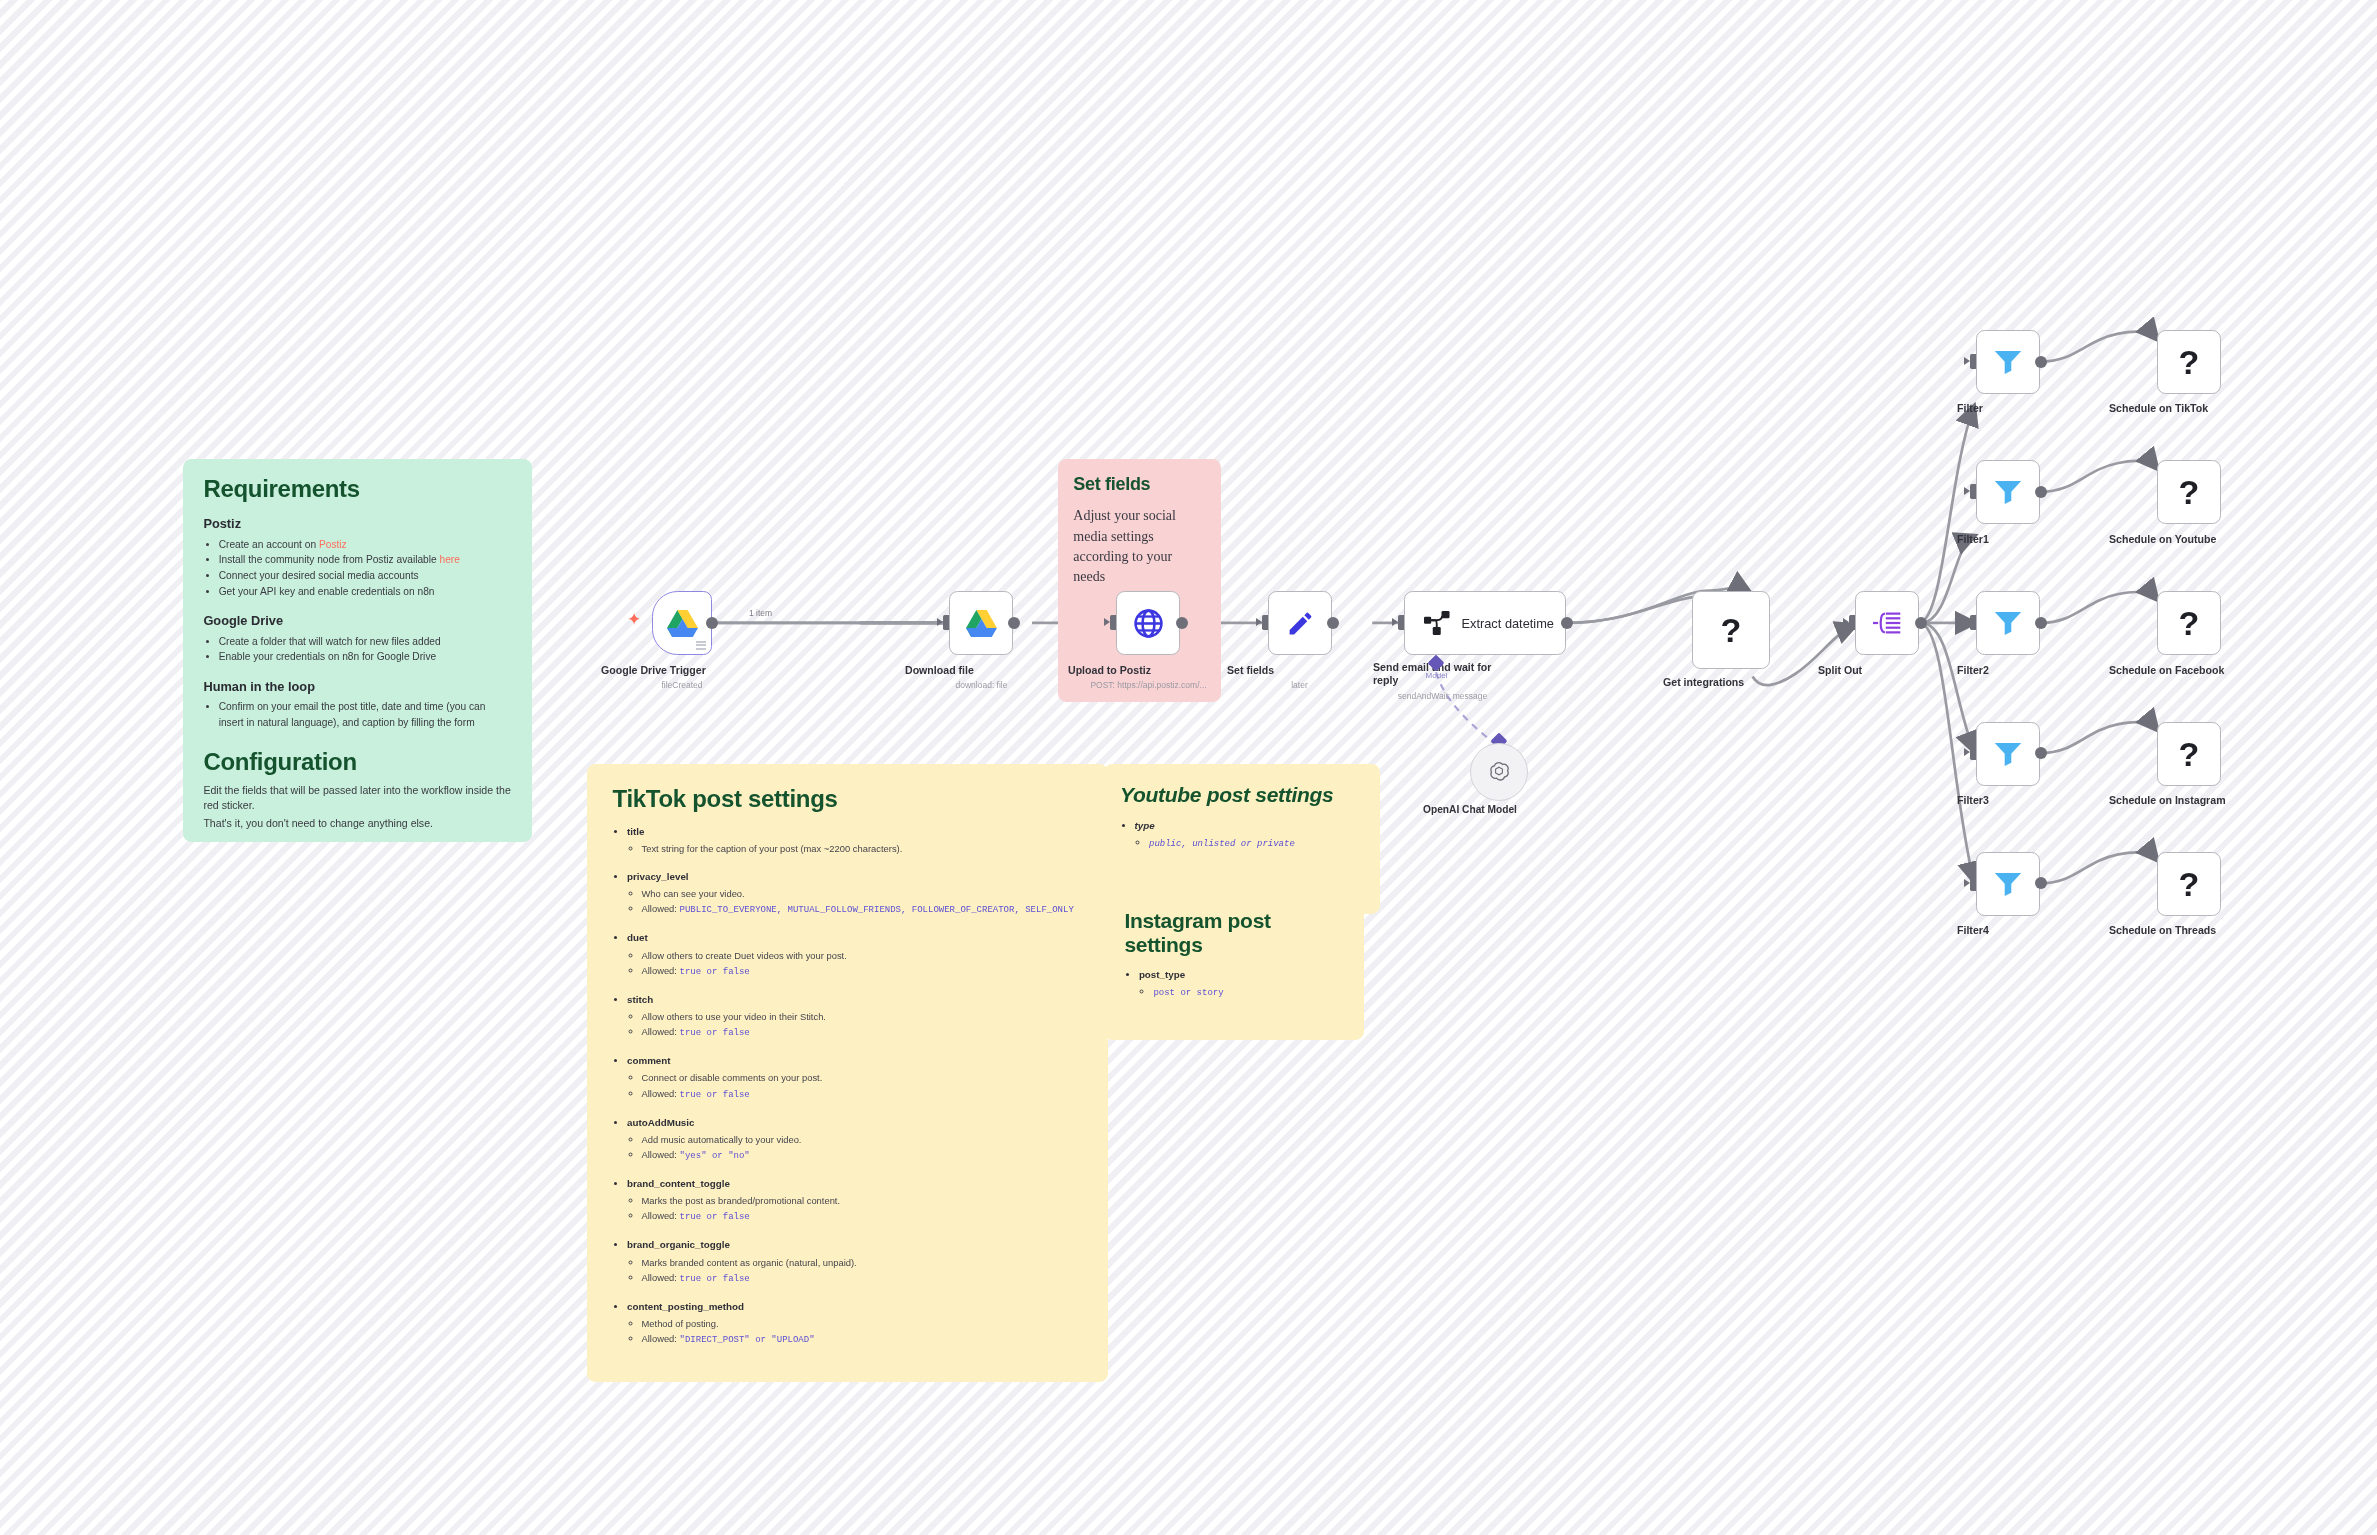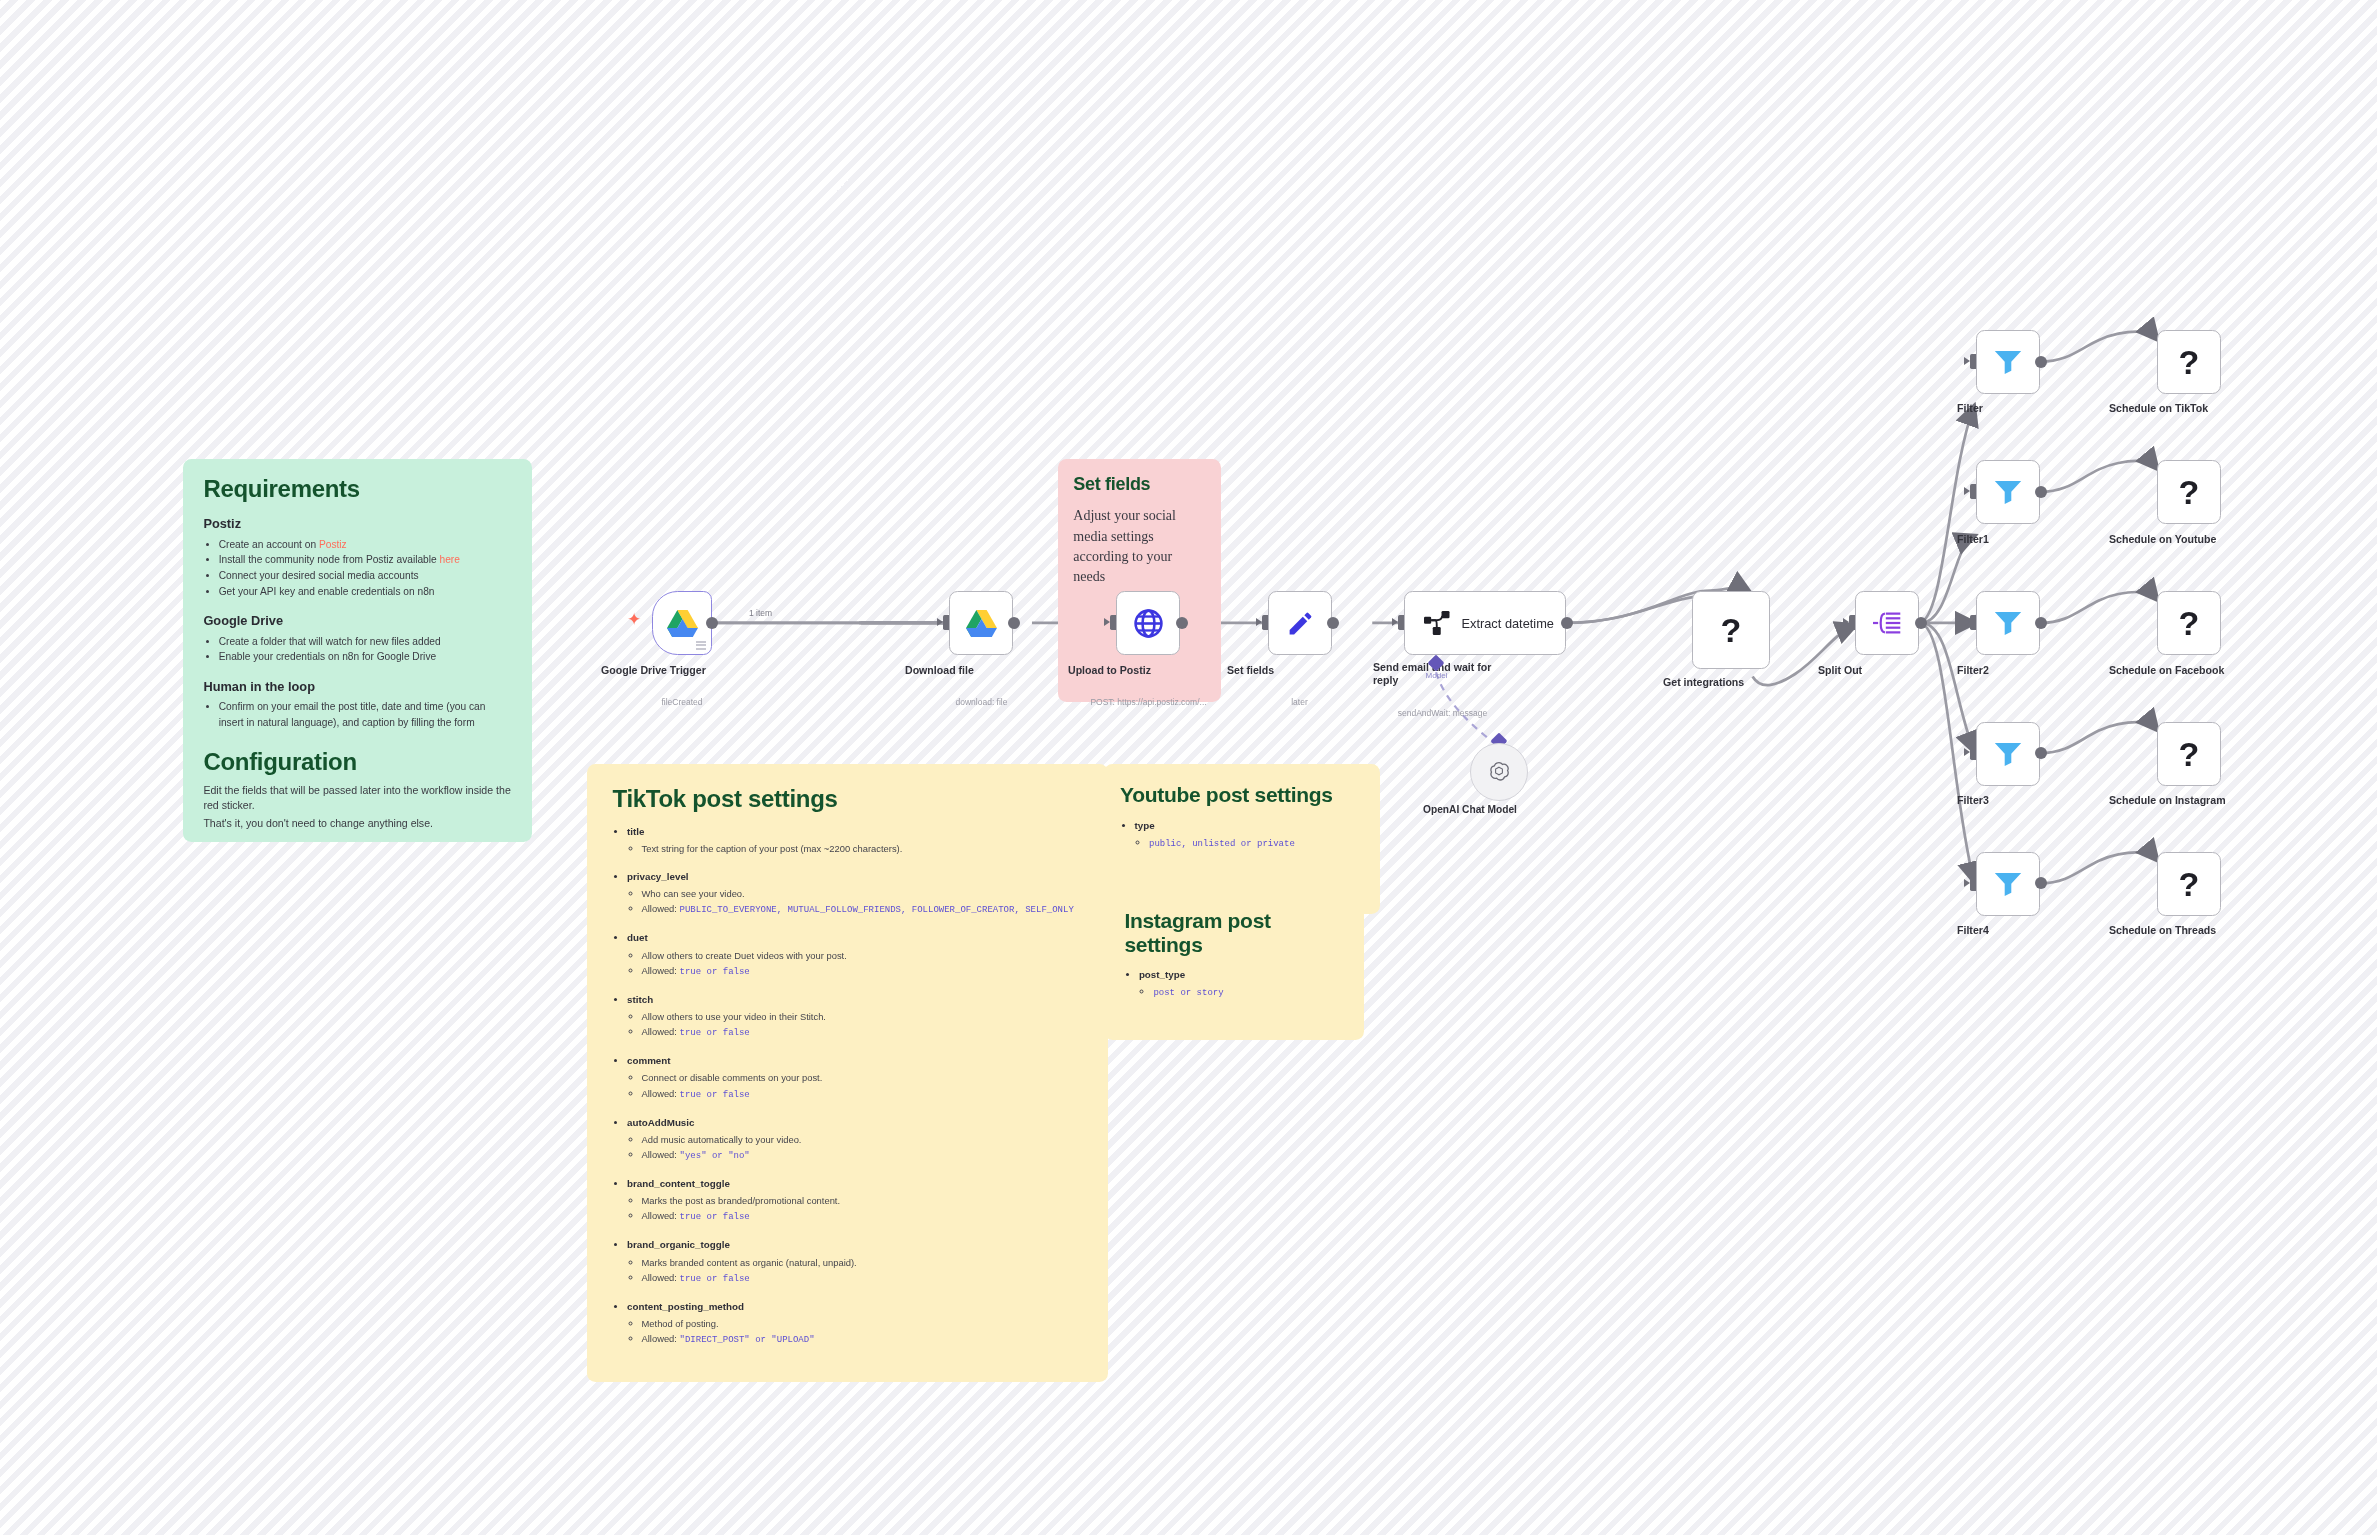--- a/index.html
+++ b/index.html
@@ -74,21 +74,20 @@
     font-weight: 700;
     color: #32323a;
     line-height: 1.25;
   }
   .nsub {
     position: absolute;
     text-align: center;
     font-size: 8.5px;
     color: #9a9aa4;
     line-height: 1.3;
-    margin-top: 17px;
   }
   .conn-label {
     position: absolute;
     font-size: 8.5px;
     color: #7b7b86;
   }
   .ai-label {
     position:absolute; font-size:8px; color:#8c87c9; text-align:center;
   }
 
@@ -226,21 +225,21 @@
             <li>Marks branded content as organic (natural, unpaid).</li>
             <li>Allowed: <code class="v">true or false</code></li>
           </ul></li>
         <li>content_posting_method<ul class="ref-sub">
             <li>Method of posting.</li>
             <li>Allowed: <code class="v">"DIRECT_POST" or "UPLOAD"</code></li>
           </ul></li>
       </ul>
   </div>
 
-  <div class="sticky yellow" style="left:1104px; top:764px; width:276px; height:150px; padding:19px 16px;">
+  <div class="sticky yellow" style="left:1104px; top:764px; width:276px; height:150px; padding:19px 16px;font-style:italic;">
     <div class="note-h1" style="font-size:21px;">Youtube post settings</div>
     <ul class="ref-ul" id="youtube-list">
         <li>type<ul class="ref-sub">
             <li><code class="v">public, unlisted or private</code></li>
           </ul></li>
       </ul>
   </div>
 
   <div class="sticky yellow" style="left:1104px; top:890px; width:260px; height:150px; padding:19px 20.4px;">
     <div class="note-h1" style="font-size:21px;">Instagram post settings</div>

